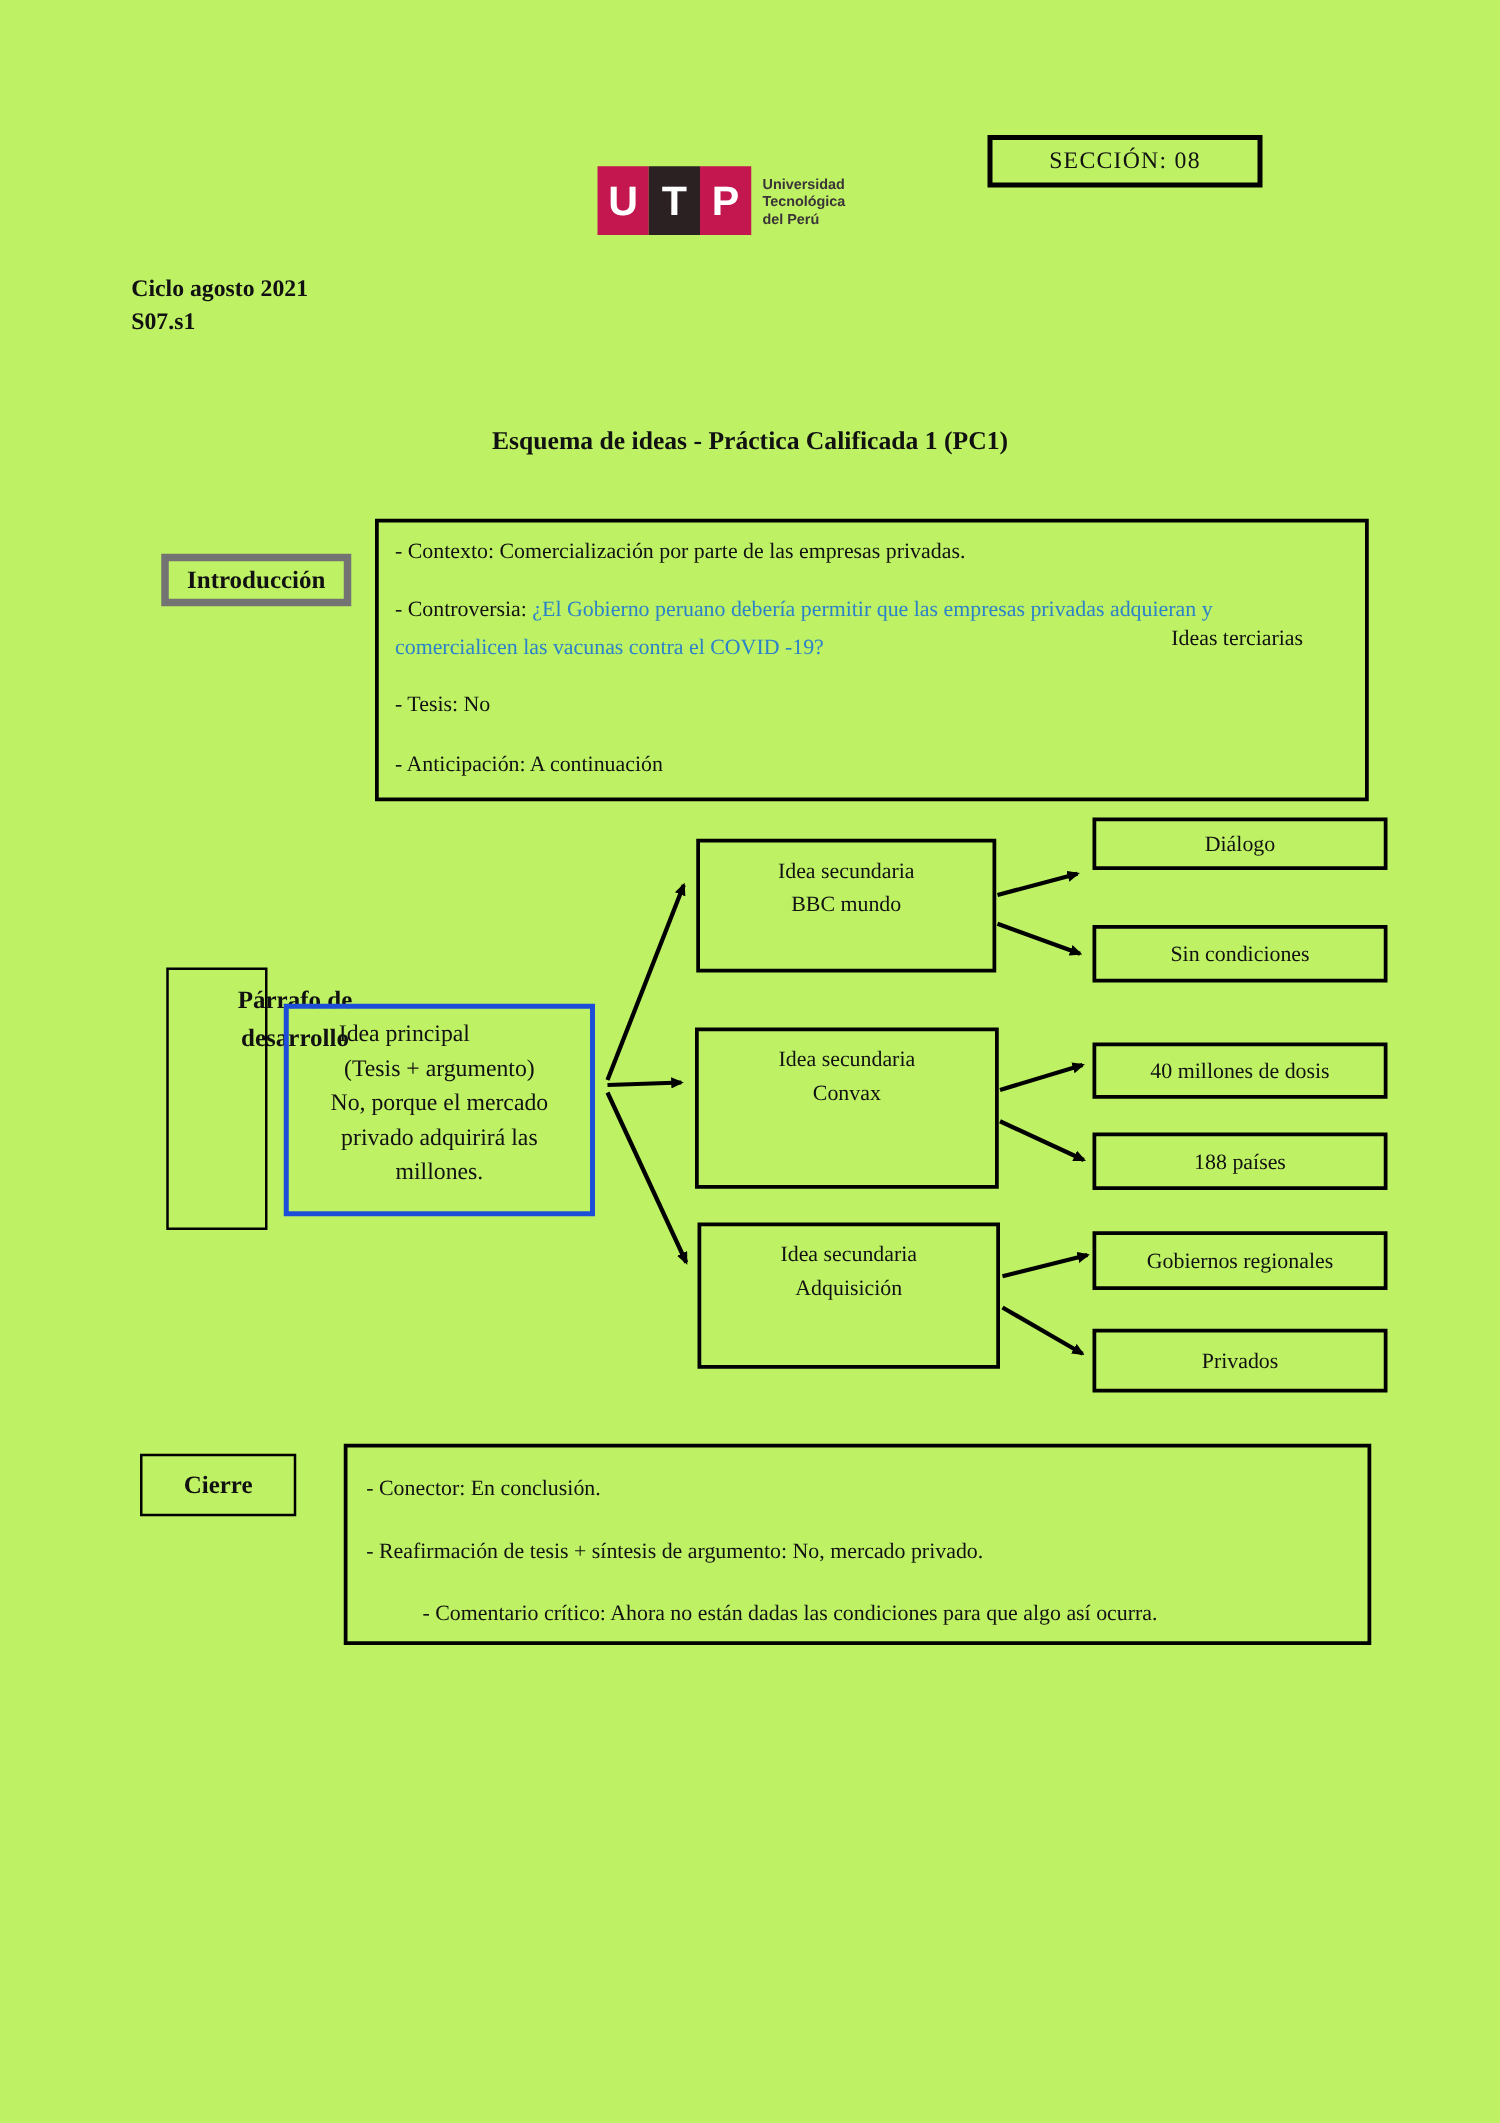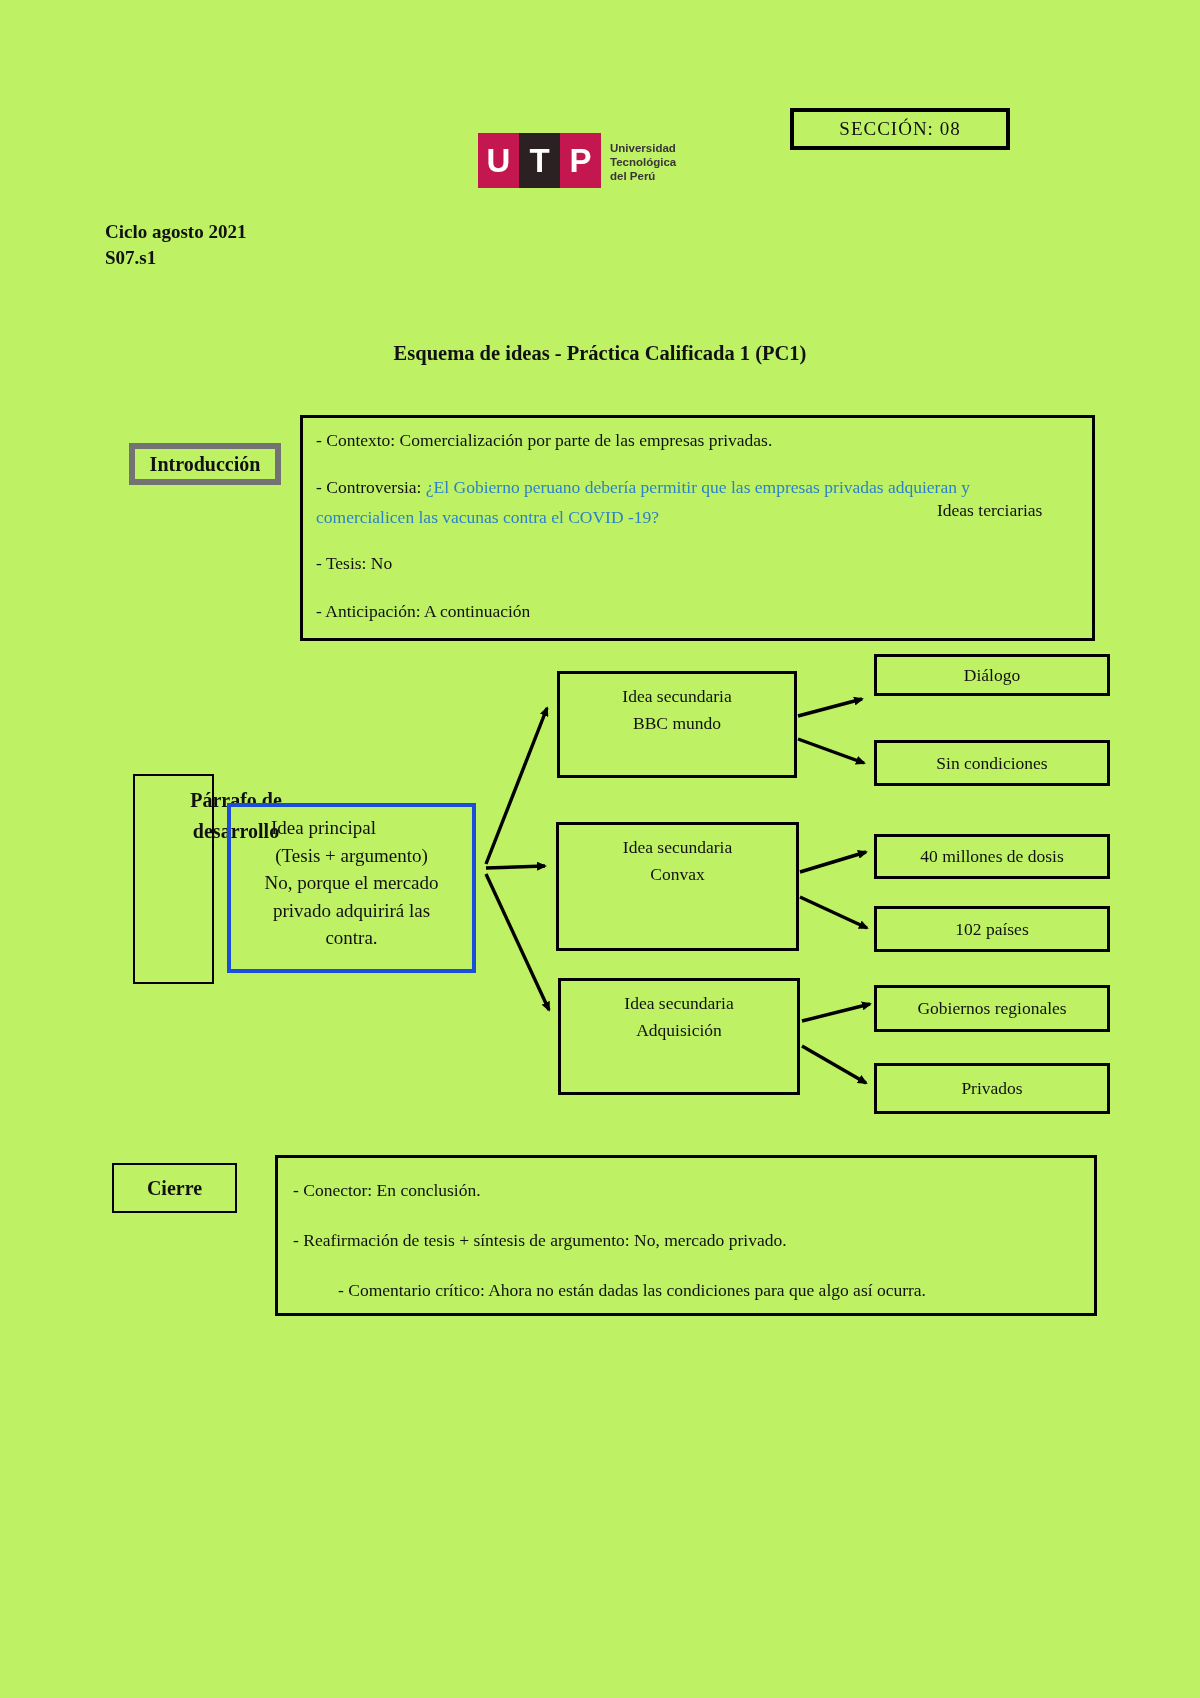--- a/index.html
+++ b/index.html
@@ -154,21 +154,21 @@
   <div class="abs parrafo-label">
     <div>Párrafo de</div>
     <div>desarrollo</div>
   </div>
 
   <div class="abs main-idea-box">
     <div class="mi-line1">Idea principal</div>
     <div class="mi-line">(Tesis + argumento)</div>
     <div class="mi-line">No, porque el mercado</div>
     <div class="mi-line">privado adquirirá las</div>
-    <div class="mi-line">contra.</div>
+    <div class="mi-line">millones.</div>
   </div>
 
   <div class="abs sec-box sec-bbc">
     <div>Idea secundaria</div>
     <div>BBC mundo</div>
   </div>
   <div class="abs sec-box sec-convax">
     <div>Idea secundaria</div>
     <div>Convax</div>
   </div>
@@ -180,21 +180,21 @@
   <div class="abs ter-box ter-dialogo">
     <span>Diálogo</span>
   </div>
   <div class="abs ter-box ter-sincond">
     <span>Sin condiciones</span>
   </div>
   <div class="abs ter-box ter-40mill">
     <span>40 millones de dosis</span>
   </div>
   <div class="abs ter-box ter-102paises">
-    <span>102 países</span>
+    <span>188 países</span>
   </div>
   <div class="abs ter-box ter-privados">
     <span>Privados</span>
   </div>
   <div class="abs ter-box ter-gobiernos">
     <span>Gobiernos regionales</span>
   </div>
 
   <svg class="arrows" viewBox="0 0 1200 1698" xmlns="http://www.w3.org/2000/svg">
     <defs>

